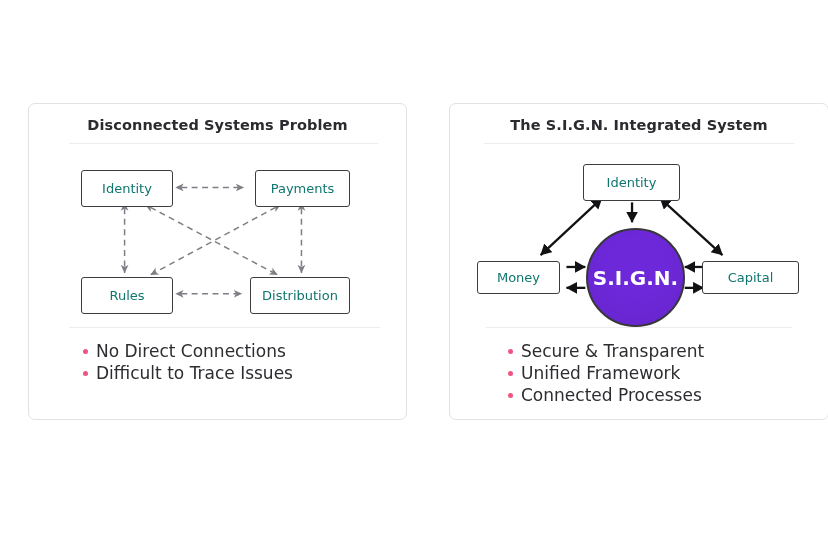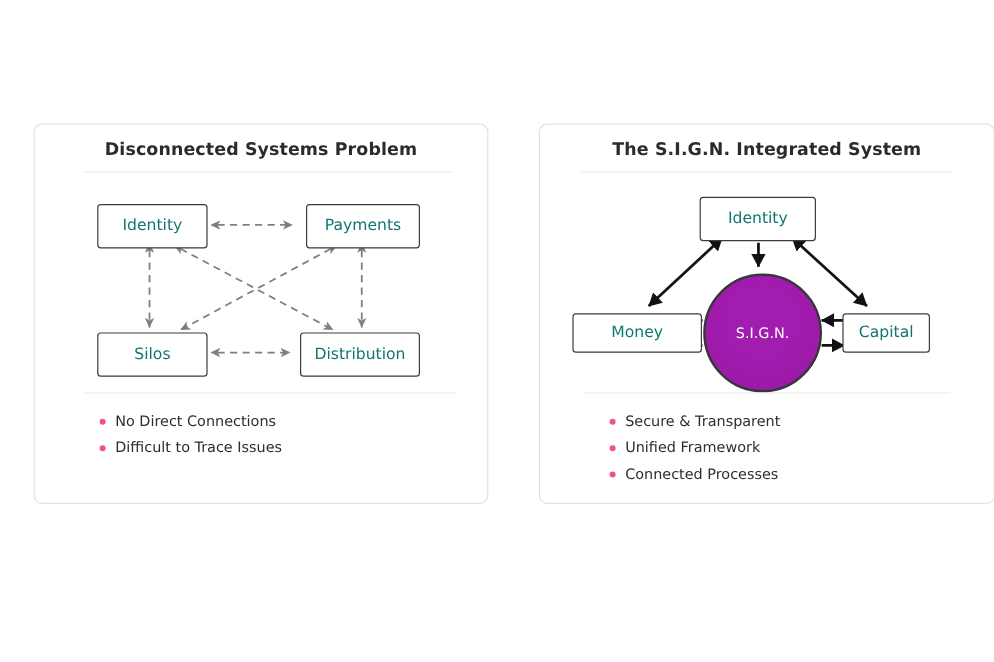--- a/index.html
+++ b/index.html
@@ -70,28 +70,28 @@
     align-items: center;
     justify-content: center;
     font-size: 13px;
     color: #0f766e;
     font-family: "DejaVu Sans", "Liberation Sans", sans-serif;
   }
 
   .circle-node {
     position: absolute;
     border-radius: 50%;
-    background: #a21caf;
+    background: #6d28d9;
     border: 2.2px solid #37373b;
     display: flex;
     align-items: center;
     justify-content: center;
     color: #ffffff;
-    font-size: 12px;
-    font-weight: normal;
+    font-size: 20px;
+    font-weight: bold;
     box-shadow: inset 0 -10px 22px rgba(0,0,0,0.05);
   }
 
   .bullets {
     position: absolute;
     left: 0;
     right: 0;
   }
   .bullet-row {
     display: flex;
@@ -101,21 +101,21 @@
   }
   .bullet-dot {
     width: 5px;
     height: 5px;
     border-radius: 50%;
     background: #f0537f;
     margin-right: 8px;
     flex: 0 0 auto;
   }
   .bullet-text {
-    font-size: 12px;
+    font-size: 17px;
     color: #2d2d31;
     line-height: 1;
   }
 </style>
 </head>
 <body>
 
 <div class="stage">
 
   <div class="card" id="card-left">
@@ -148,21 +148,21 @@
       </g>
     </svg>
 
     <div class="node" style="left:52px; top:66px; width:92px; height:37px;">
       <span>Identity</span>
     </div>
     <div class="node" style="left:226px; top:66px; width:95px; height:37px;">
       <span>Payments</span>
     </div>
     <div class="node" style="left:52px; top:173px; width:92px; height:37px;">
-      <span>Silos</span>
+      <span>Rules</span>
     </div>
     <div class="node" style="left:221px; top:173px; width:100px; height:37px;">
       <span>Distribution</span>
     </div>
 
     <div class="card-rule" style="top:223px; left:40px; right:26px;"></div>
 
     <div class="bullets" style="top:236px; left:54px;">
       <div class="bullet-row">
         <span class="bullet-dot"></span>
@@ -204,24 +204,24 @@
         <line x1="136" y1="185" x2="117" y2="185"></line>
 
         <line x1="255" y1="164" x2="236" y2="164"></line>
         <line x1="236" y1="185" x2="255" y2="185"></line>
       </g>
     </svg>
 
     <div class="node" style="left:133px; top:60px; width:97px; height:37px;">
       <span>Identity</span>
     </div>
-    <div class="node" style="left:27px; top:157px; width:108px; height:33px;">
+    <div class="node" style="left:27px; top:157px; width:83px; height:33px;">
       <span>Money</span>
     </div>
-    <div class="node" style="left:252px; top:157px; width:73px; height:33px;">
+    <div class="node" style="left:252px; top:157px; width:97px; height:33px;">
       <span>Capital</span>
     </div>
 
     <div class="circle-node" style="left:136px; top:124px; width:95px; height:95px;">
       <span>S.I.G.N.</span>
     </div>
 
     <div class="card-rule" style="top:223px; left:36px; right:36px;"></div>
 
     <div class="bullets" style="top:236px; left:58px;">

